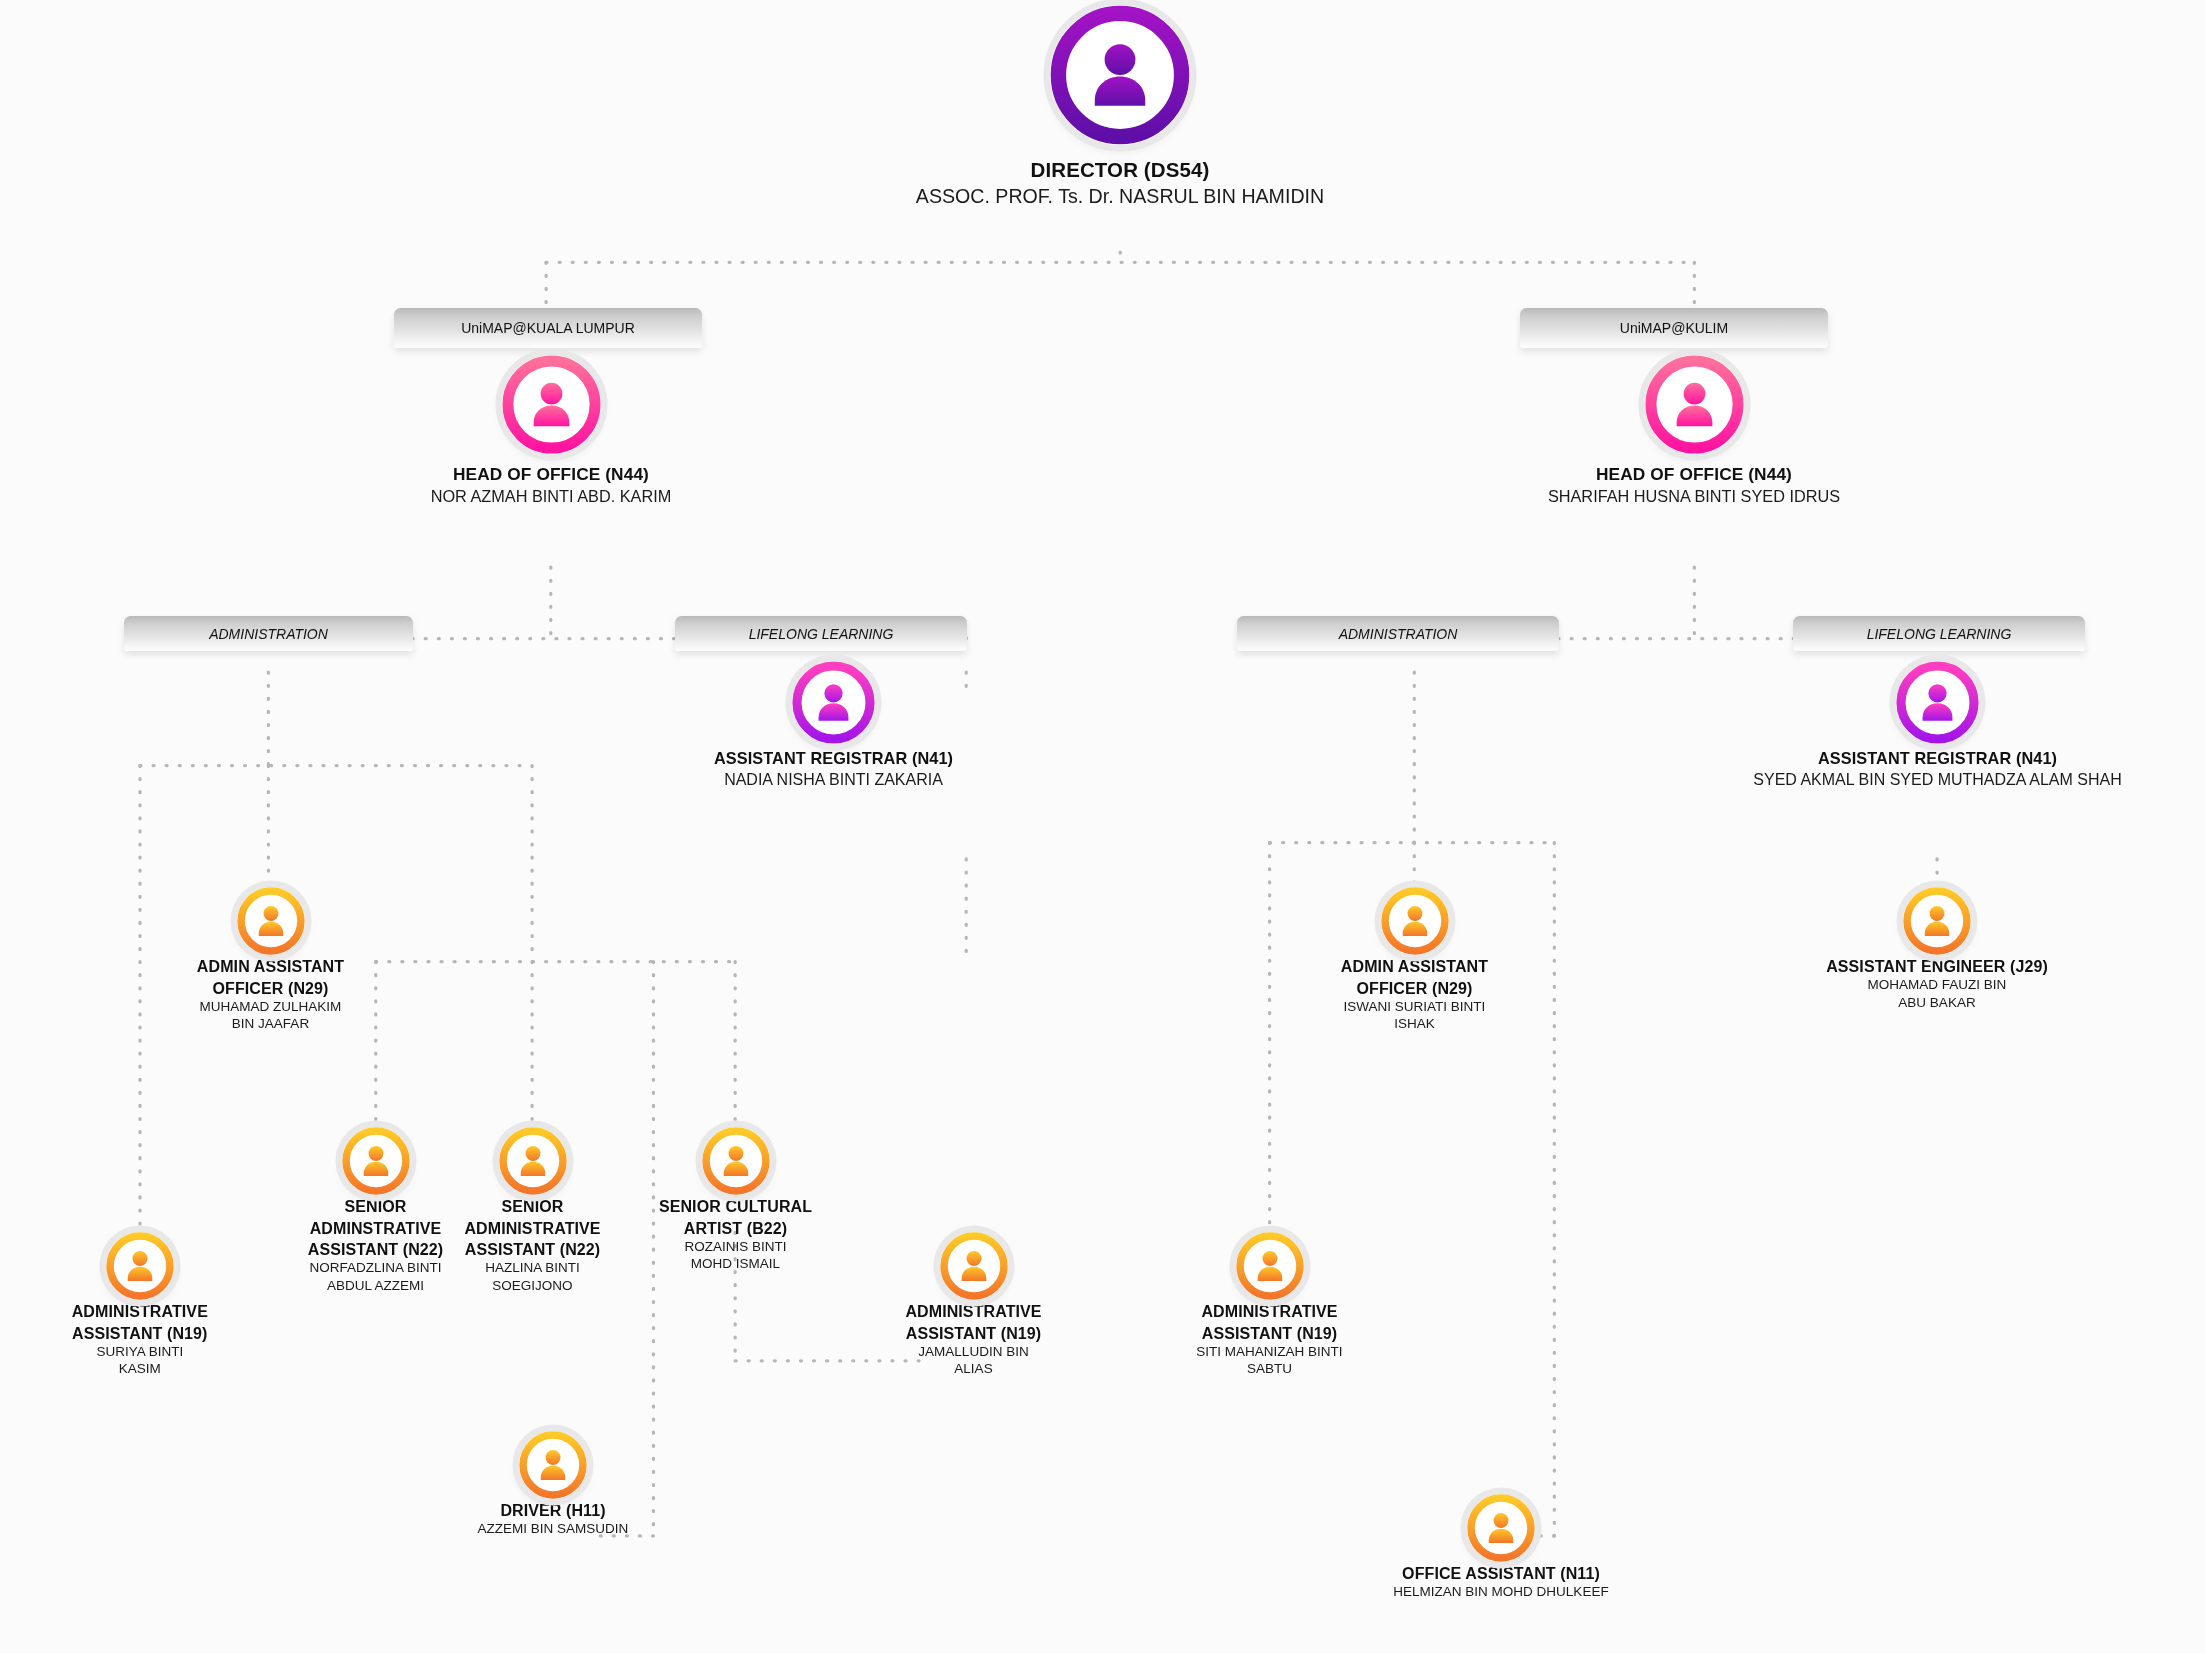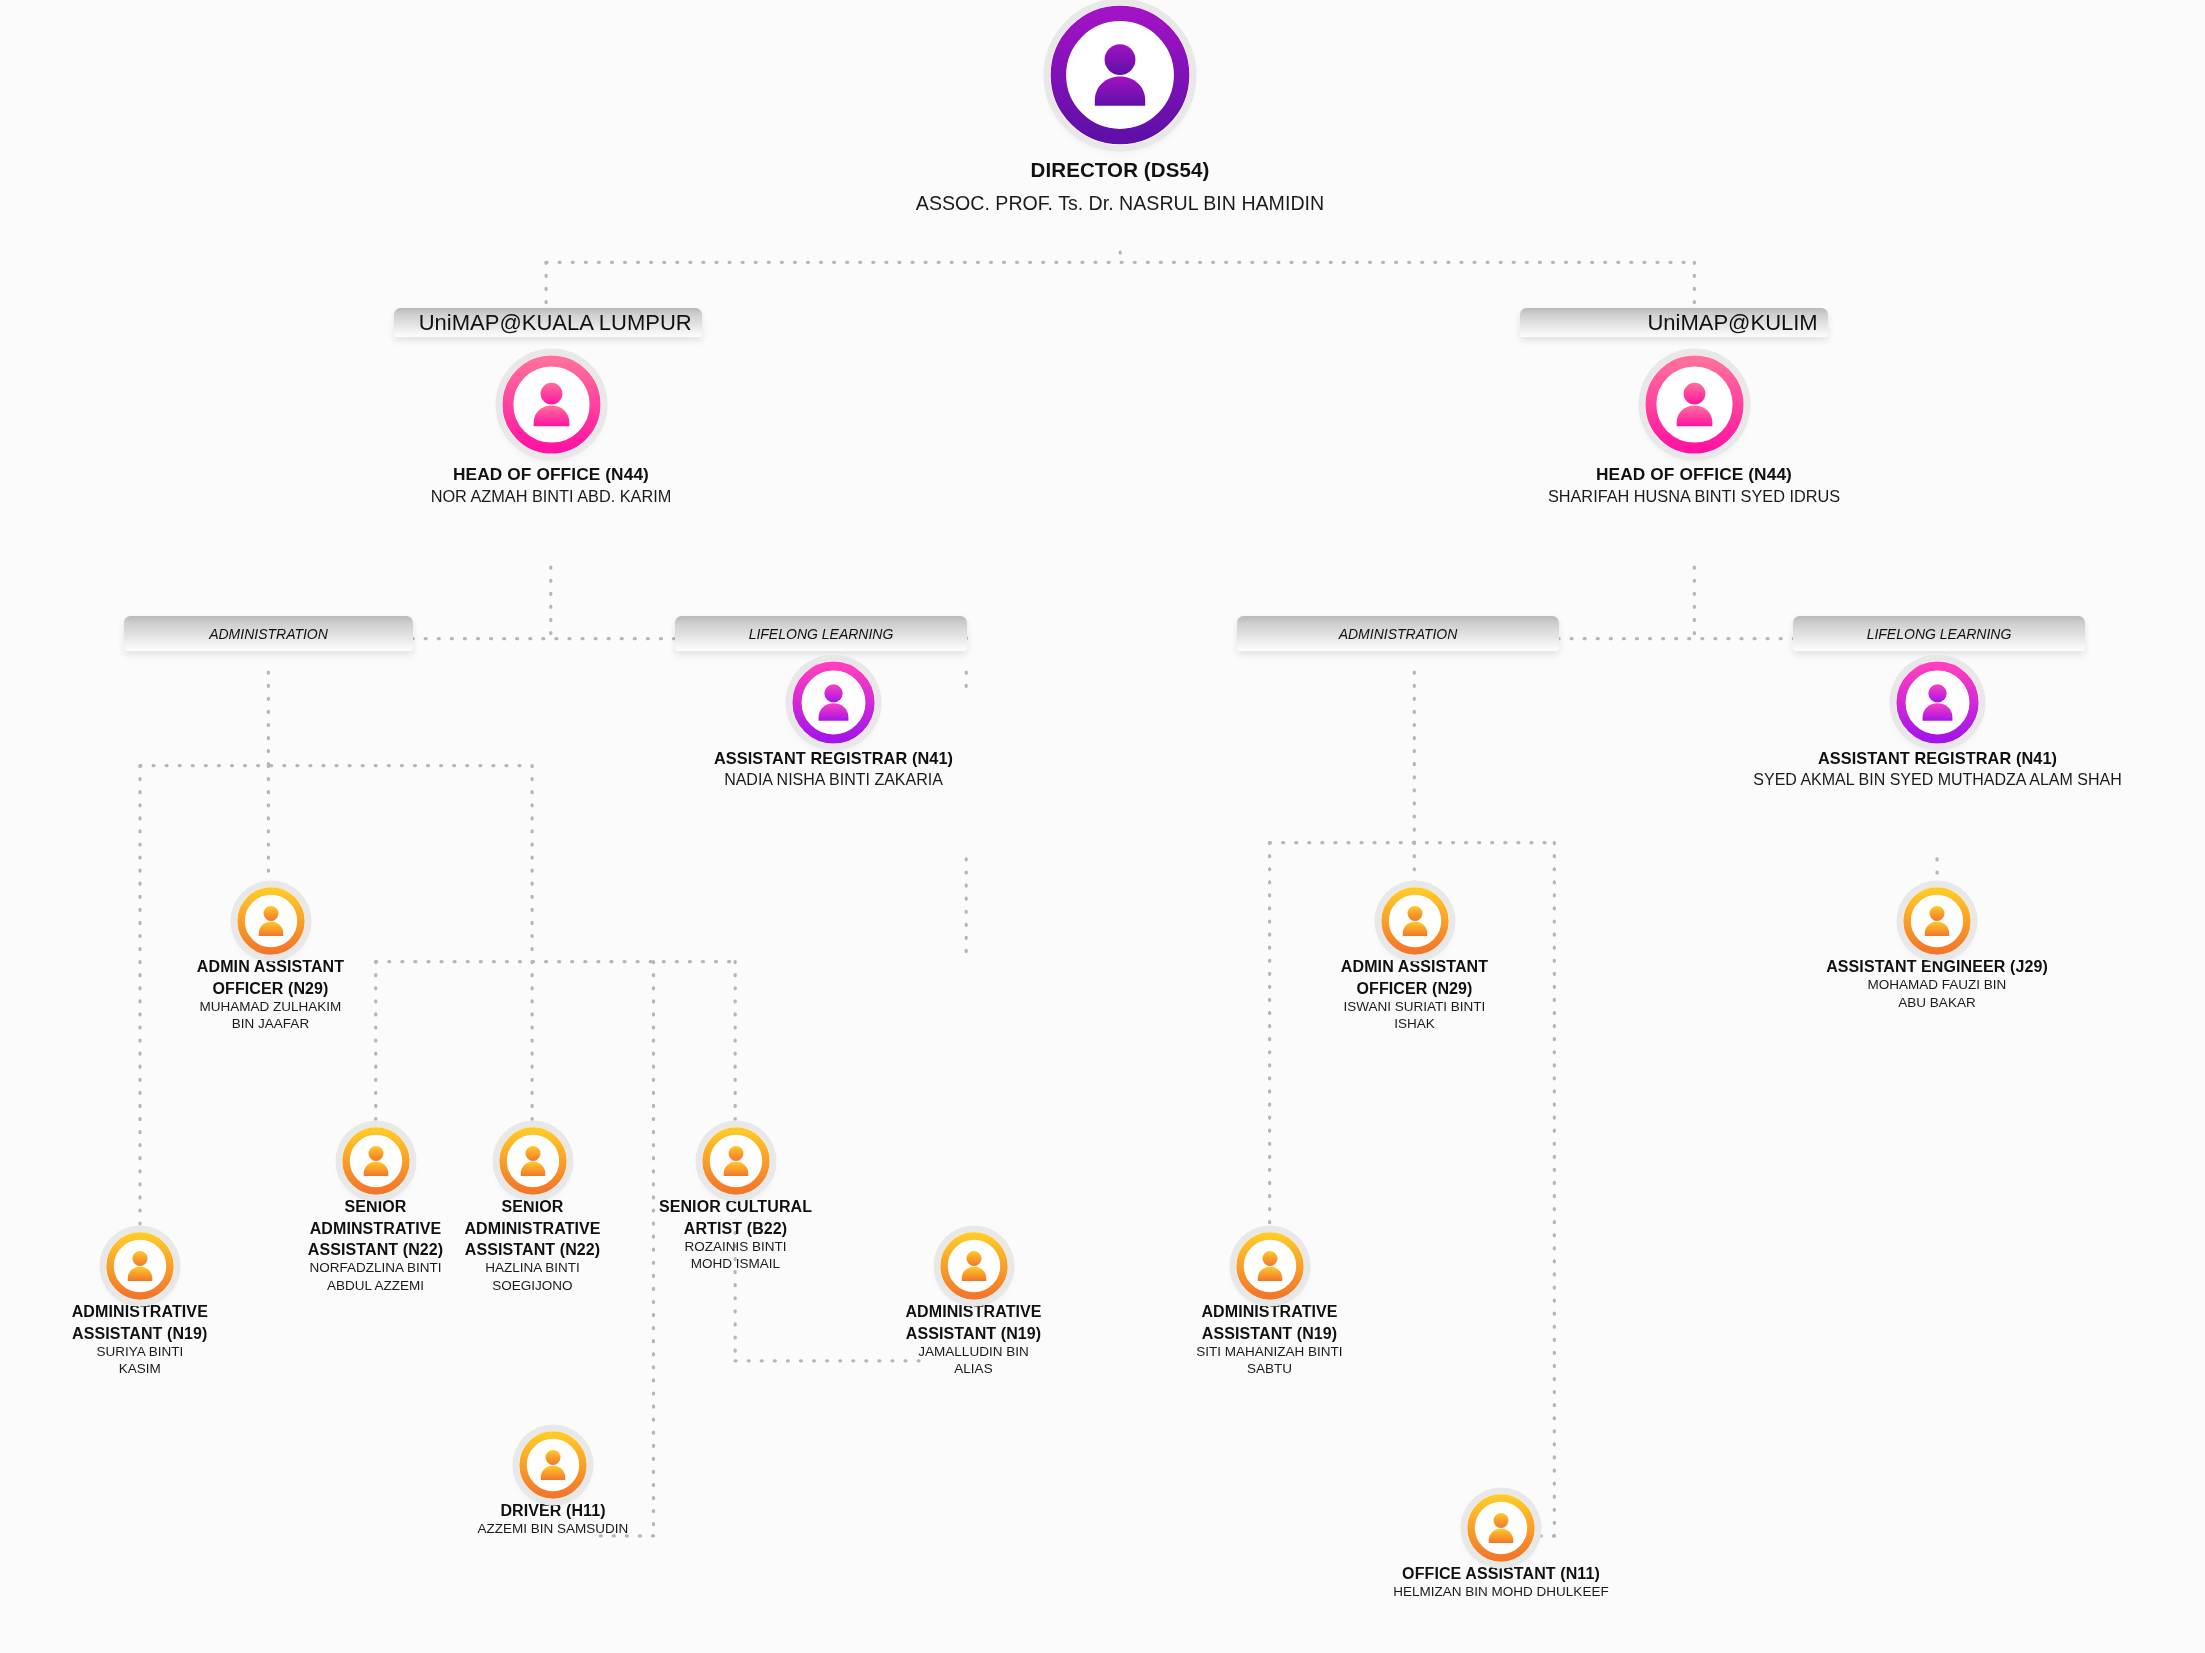--- a/index.html
+++ b/index.html
@@ -56,21 +56,21 @@
   }
   .node-name {
     color: #1b1b1b;
     line-height: 1.22;
   }
 
   
   .sz-root .avatar-ring { width: 140px; height: 140px; }
   .sz-root { width: 560px; }
   .sz-root .node-title { font-size: 20.5px; margin-top: 12px; }
-  .sz-root .node-name  { font-size: 19.6px; margin-top: 10px; }
+  .sz-root .node-name  { font-size: 19.6px; margin-top: 3px; }
 
   .sz-head .avatar-ring { width: 99px; height: 99px; }
   .sz-head { width: 420px; }
   .sz-head .node-title { font-size: 17.3px; margin-top: 10.3px; }
   .sz-head .node-name  { font-size: 16.3px; margin-top: 1.4px; }
 
   .sz-reg .avatar-ring { width: 83px; height: 83px; }
   .sz-reg { width: 467px; }
   .sz-reg .node-title { font-size: 16.3px; margin-top: 5px; }
   .sz-reg .node-name  { font-size: 16px; margin-top: 1.4px; }
@@ -90,21 +90,21 @@
     align-items: center;
     justify-content: center;
     background: linear-gradient(180deg, #b9b9b9 0%, #cfcfcf 22%, #e2e2e2 55%, #f3f3f3 82%, #fdfdfd 100%);
     border-radius: 6.5px 6.5px 3.7px 3.7px;
     box-shadow: 0 3.7px 7.5px rgba(0,0,0,0.10);
     color: #111;
     box-sizing: border-box;
     padding: 0 10.3px;
     white-space: nowrap;
   }
-  .banner.unit { font-size: 22px; height: 29px; justify-content: flex-end; }
+  .banner.unit { font-size: 14px; height: 40px; }
   .banner.dept { font-size: 14px; height: 35px; font-style: italic; }
 </style>
 </head>
 <body>
 
 <div id="stage">
 
   <svg id="connectors" viewBox="0 0 4724 3543" preserveAspectRatio="none">
     <g fill="none" stroke="#b6b6b6" stroke-width="7" stroke-linecap="round" stroke-dasharray="2 26">
 

